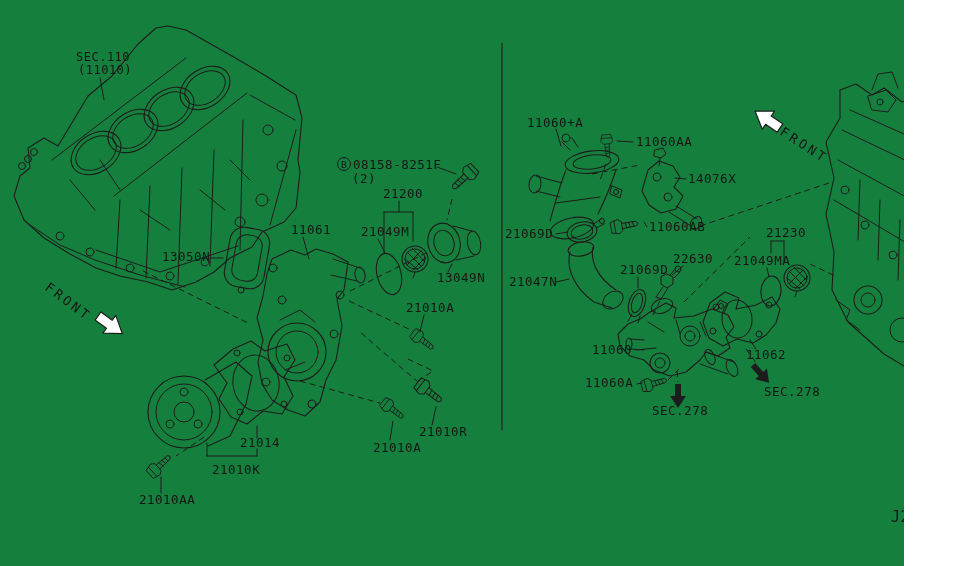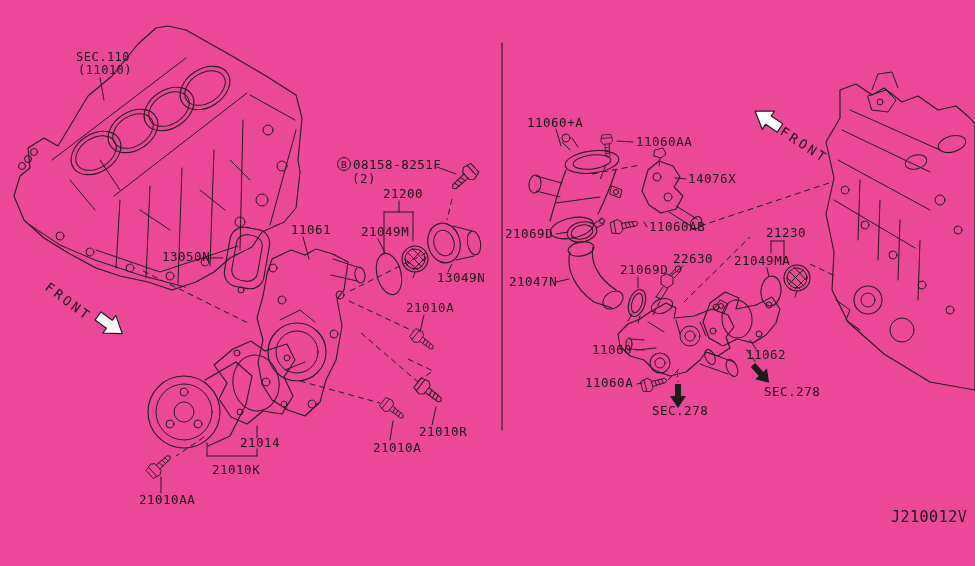--- a/index.html
+++ b/index.html
@@ -1,16 +1,16 @@
 <!DOCTYPE html>
 <html><head>
 <meta charset="utf-8">
 <style>
   html,body{margin:0;padding:0;background:#ffffff;}
-  .stage{position:relative;width:975px;height:566px;background:#ec4899;overflow:hidden;}
+  .stage{position:relative;width:904px;height:566px;background:#15803d;overflow:hidden;}
   svg text{font-family:"DejaVu Sans Mono","Liberation Mono",monospace;font-size:12.5px;fill:#151515;letter-spacing:0.5px;}
   svg text.small{font-size:12px;}
   svg text.big{font-size:15px;}
   svg text.front{font-size:13px;letter-spacing:3px;}
   .ln{fill:none;stroke:#1c1c1c;stroke-width:1.1;stroke-linecap:round;stroke-linejoin:round;}
   .ln2{fill:none;stroke:#1c1c1c;stroke-width:1.0;stroke-linecap:round;stroke-linejoin:round;}
   .dash{fill:none;stroke:#1c1c1c;stroke-width:1.0;stroke-dasharray:6 4;stroke-linecap:butt;}
   .blk{fill:#1c1c1c;stroke:none;}
   .hollow{fill:#ffffff;stroke:#1c1c1c;stroke-width:1.2;stroke-linejoin:round;}
 </style>

